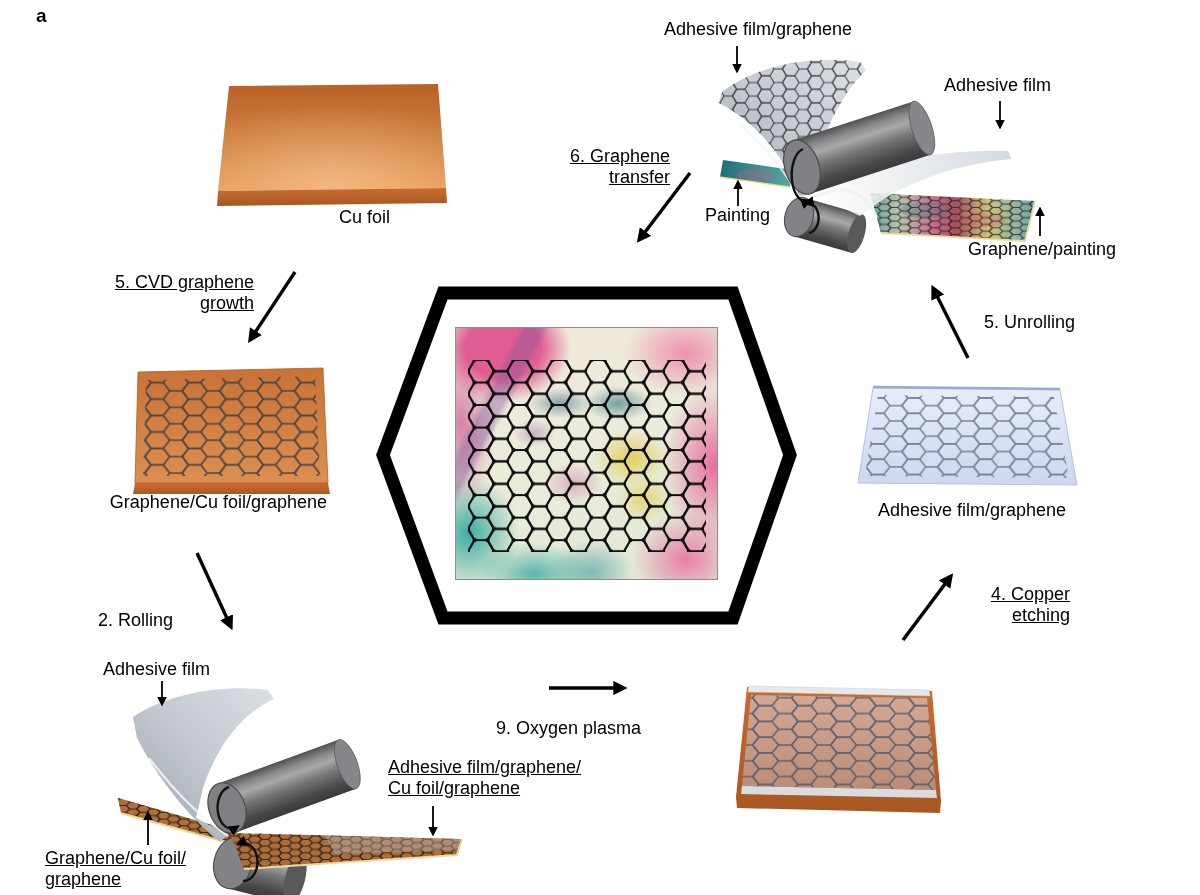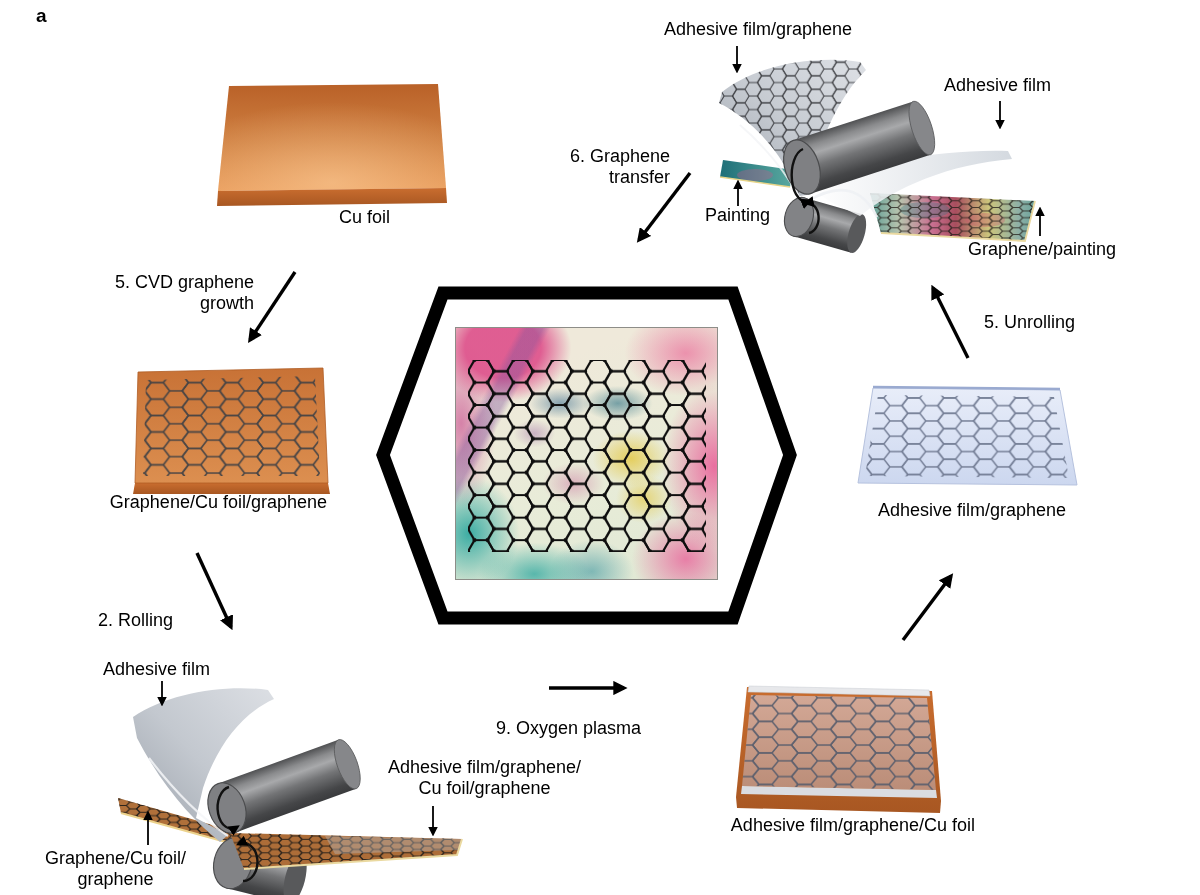--- a/index.html
+++ b/index.html
@@ -3,23 +3,22 @@
 <meta charset="utf-8">
 <style>
   html,body{margin:0;padding:0;background:#ffffff;}
   .canvas{
     position:relative;width:1200px;height:895px;background:#fff;overflow:hidden;
     font-family:"Liberation Sans", sans-serif;color:#000;
   }
   .lbl{
     position:absolute;font-size:18px;line-height:1.17;color:#000;z-index:20;
     white-space:nowrap;
-    text-align:center;
   }
-  .preline{white-space:pre-line;}
+  .preline{white-space:pre-line;text-decoration:underline;}
   .center{text-align:right;}
   .panel-tag{position:absolute;left:36px;top:5px;font-size:19px;font-weight:bold;z-index:20;}
   .illus{position:absolute;z-index:10;}
   .arrow-layer{position:absolute;left:0;top:0;z-index:30;pointer-events:none;}
   
   .hex-wrap{position:absolute;left:370px;top:283px;width:430px;height:345px;z-index:10;}
   .hex-frame{position:absolute;left:0;top:0;}
   .painting{
     position:absolute;left:85px;top:44px;width:263px;height:253px;
     border:1px solid #8d8d88;box-sizing:border-box;
@@ -256,22 +255,23 @@
 
   <div class="lbl" style="left:496px;top:718px">9. Oxygen plasma</div>
 
   <svg class="illus" style="left:733px;top:682px" width="215" height="135">
     <polygon points="14,5 199,9 208,119 207,131 4,126 3,115" fill="url(#gradFrontEdge)"></polygon>
     <polygon points="16,4 196,8 197,14 15,10" fill="#e7e8eb" stroke="#c9ccd2" stroke-width="0.5"></polygon>
     <polygon points="18,13 194,16 203,108 9,104" fill="url(#gradBR)"></polygon>
     <rect x="0" y="0" width="215" height="135" clip-path="url(#clipBR)" fill="url(#hexBR)" opacity="0.9"></rect>
     <polygon points="9,104 203,108 204,116 8,112" fill="#dadce1"></polygon>
   </svg>
-  <div class="lbl center" style="left:675px;top:815px;width:300px">Adhesive film/graphene/Cu foil</div>
-
+
+  <div class="lbl preline center" style="left:960px;top:584px;width:110px">4. Copper
+etching</div>
 
   <svg class="illus" style="left:848px;top:375px" width="240" height="128">
     <polygon points="25,13 212,15 229,110 10,108" fill="url(#gradBlue)" stroke="#b6c2de" stroke-width="1"></polygon>
     <path d="M 25,12 L 212,14" stroke="#9aaad0" stroke-width="2.5" fill="none"></path>
     <rect x="0" y="0" width="240" height="128" clip-path="url(#clipBlue)" fill="url(#hexBlue)" opacity="0.95"></rect>
   </svg>
   <div class="lbl center" style="left:866px;top:500px;width:200px">Adhesive film/graphene</div>
 
   <div class="lbl" style="left:984px;top:312px">5. Unrolling</div>
 

